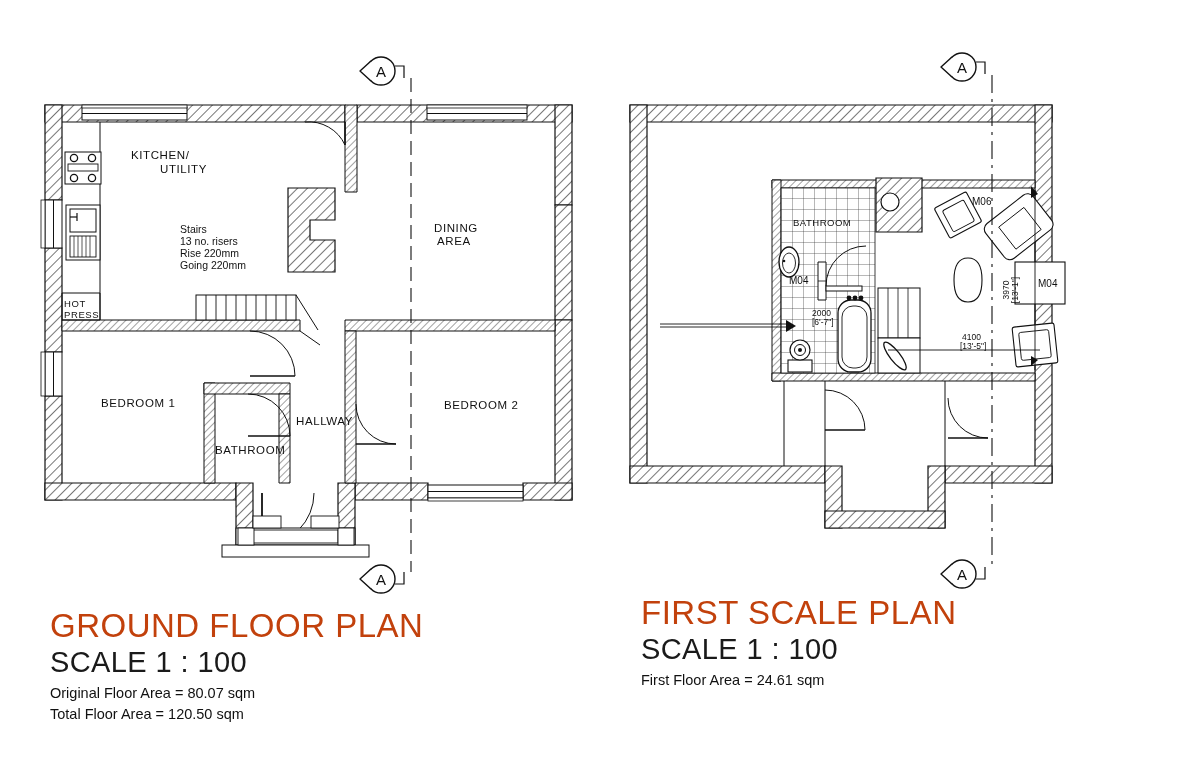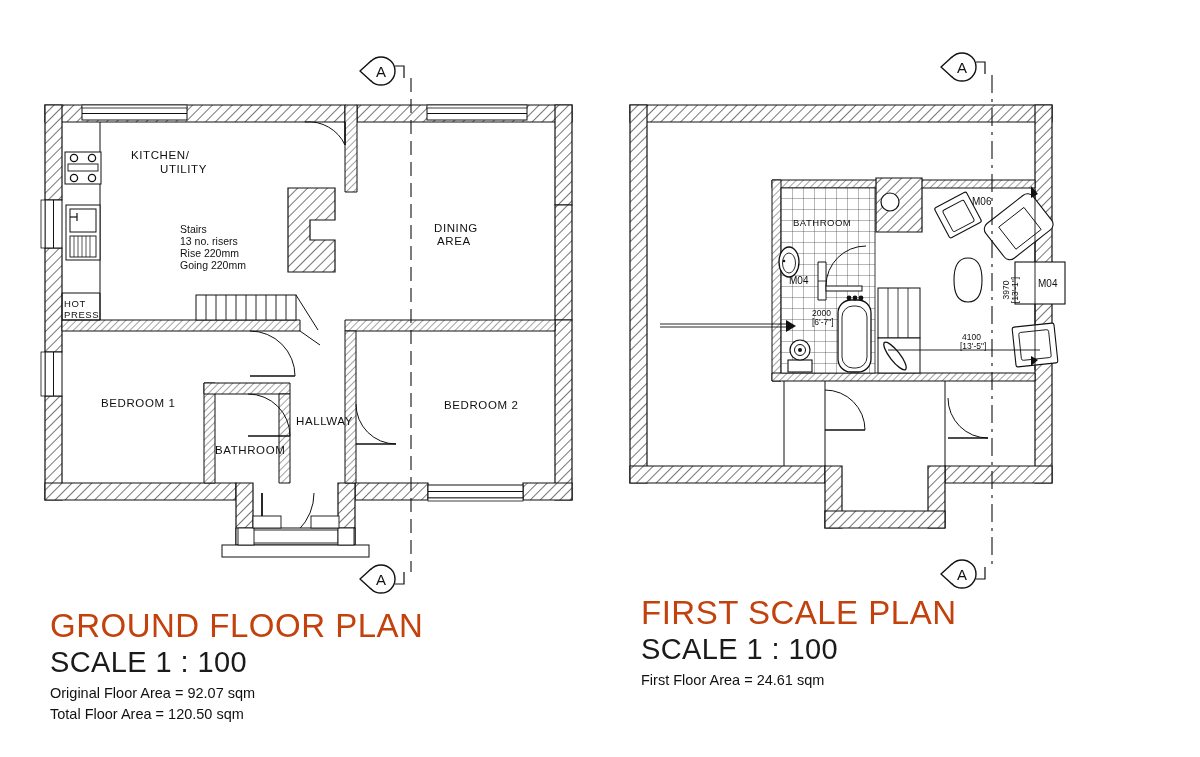--- a/index.html
+++ b/index.html
@@ -392,21 +392,21 @@
       <text x="960" y="349">[13'-5"]</text>
       <text x="1009" y="290" transform="rotate(-90 1009 290)" text-anchor="middle">3970</text>
       <text x="1018" y="290" transform="rotate(-90 1018 290)" text-anchor="middle">[13'-1"]</text>
     </g>
   </svg>
 
   <div class="title-block" id="gf-title-block">
     <div class="tb-title">GROUND FLOOR PLAN</div>
     <div class="tb-scale">SCALE 1 : 100</div>
     <div id="gf-areas">
-      <div class="tb-area">Original Floor Area = 92.07 sqm</div>
+      <div class="tb-area">Original Floor Area = 80.07 sqm</div>
       <div class="tb-area">Total Floor Area = 120.50 sqm</div>
     </div>
   </div>
 
   <div class="title-block" id="ff-title-block">
     <div class="tb-title">FIRST SCALE PLAN</div>
     <div class="tb-scale">SCALE 1 : 100</div>
     <div id="ff-areas">
       <div class="tb-area">First Floor Area = 24.61 sqm</div>
     </div>

